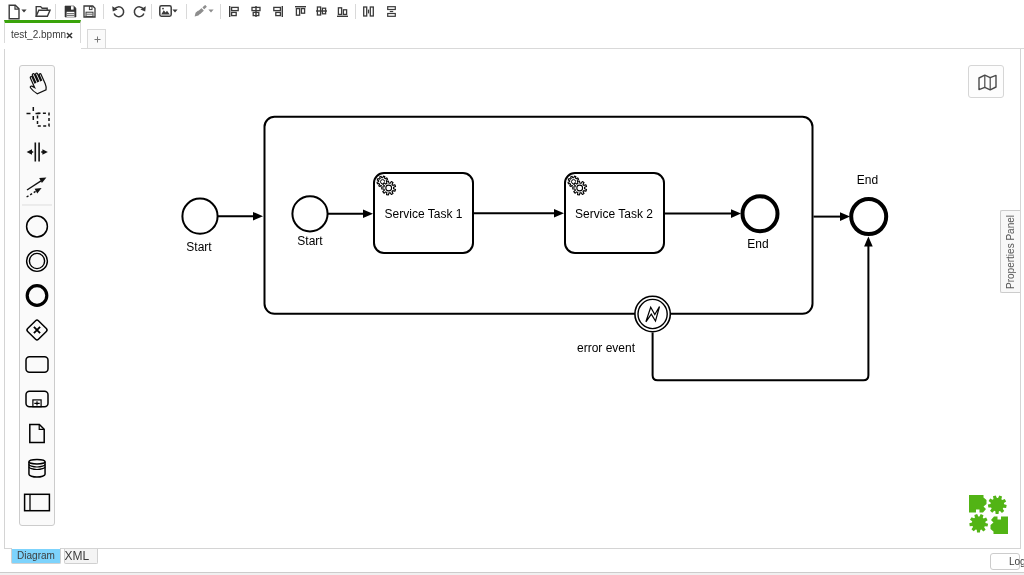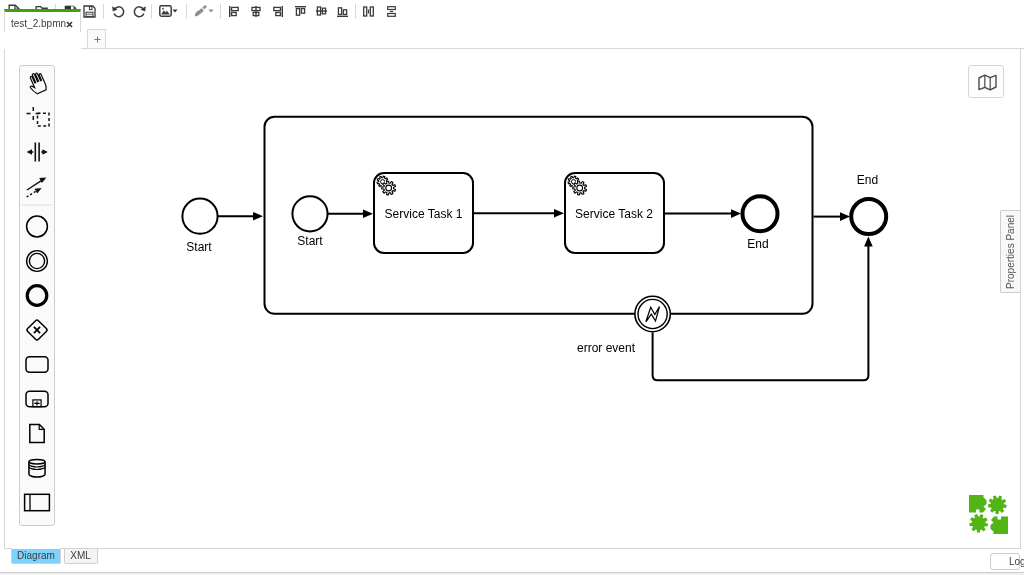--- a/index.html
+++ b/index.html
@@ -123,21 +123,21 @@
   <svg class="abs" style="left:386.5px;top:6px" width="9" height="11" viewBox="0 0 9 11">
     <rect x="0.7" y="0.7" width="7.6" height="2.8" fill="none" stroke="#3a3a3a" stroke-width="1.2"></rect>
     <rect x="0.7" y="7.5" width="7.6" height="2.8" fill="none" stroke="#3a3a3a" stroke-width="1.2"></rect>
     <rect x="2.8" y="4.9" width="3.4" height="1.2" fill="#3a3a3a"></rect>
   </svg>
 </div>
 
 <div class="abs" style="left:0;top:26px;width:1024px;height:22px;background:#fff;"></div>
 <div class="abs" style="left:81px;top:48px;width:943px;height:1px;background:#d9d9d9;"></div>
 
-<div class="abs" style="left:4px;top:9px;width:77px;height:23px;background:#fff;
+<div class="abs" style="left:4px;top:20px;width:77px;height:23px;background:#fff;
      border-left:1px solid #d9d9d9;border-right:1px solid #d9d9d9;border-top:3px solid #3aa40b;
      font-size:10px;color:#3c3c3c;">
   <span class="abs" style="left:6px;top:5.5px;">test_2.bpmn</span>
   <svg class="abs" style="left:60.5px;top:9px" width="7" height="7" viewBox="0 0 8 8">
     <path d="M1.1 1.1 L6.9 6.9 M6.9 1.1 L1.1 6.9" stroke="#333" stroke-width="1.7"></path>
   </svg>
 </div>
 
 <div class="abs" style="left:87px;top:29px;width:19px;height:19px;background:#fafafa;
      border:1px solid #d9d9d9;border-bottom:none;">
@@ -302,19 +302,19 @@
   </g>
 </svg>
 
 <div class="abs" style="left:11px;top:548px;width:50px;height:16px;background:#7dd3fc;
      border:1px solid #d0d0d0;border-top:none;border-radius:0 0 2px 2px;
      font-size:10px;color:#3c3c3c;text-align:center;line-height:15px;">Diagram</div>
 <div class="abs" style="left:12px;top:547px;width:48px;height:2px;background:#fff;"></div>
 
 <div class="abs" style="left:63.5px;top:549px;width:34px;height:14.5px;background:#f4f4f4;
      border:1px solid #d0d0d0;border-top:none;border-radius:0 0 2px 2px;
-     font-size:10px;color:#3c3c3c;text-align:center;line-height:14px;">XML</div>
+     font-size:12px;color:#3c3c3c;line-height:14px;">XML</div>
 
 <div class="abs" style="left:990px;top:553px;width:30px;height:17px;background:#fff;
      border:1px solid #ccc;border-radius:3px;
      font-size:10px;color:#3c3c3c;text-align:center;line-height:16px;padding-left:18px;">Log</div>
 
 <div class="abs" style="left:0;top:572px;width:1024px;height:3px;background:#f0f0f0;border-top:1px solid #ccc;"></div>
 
 </body></html>

